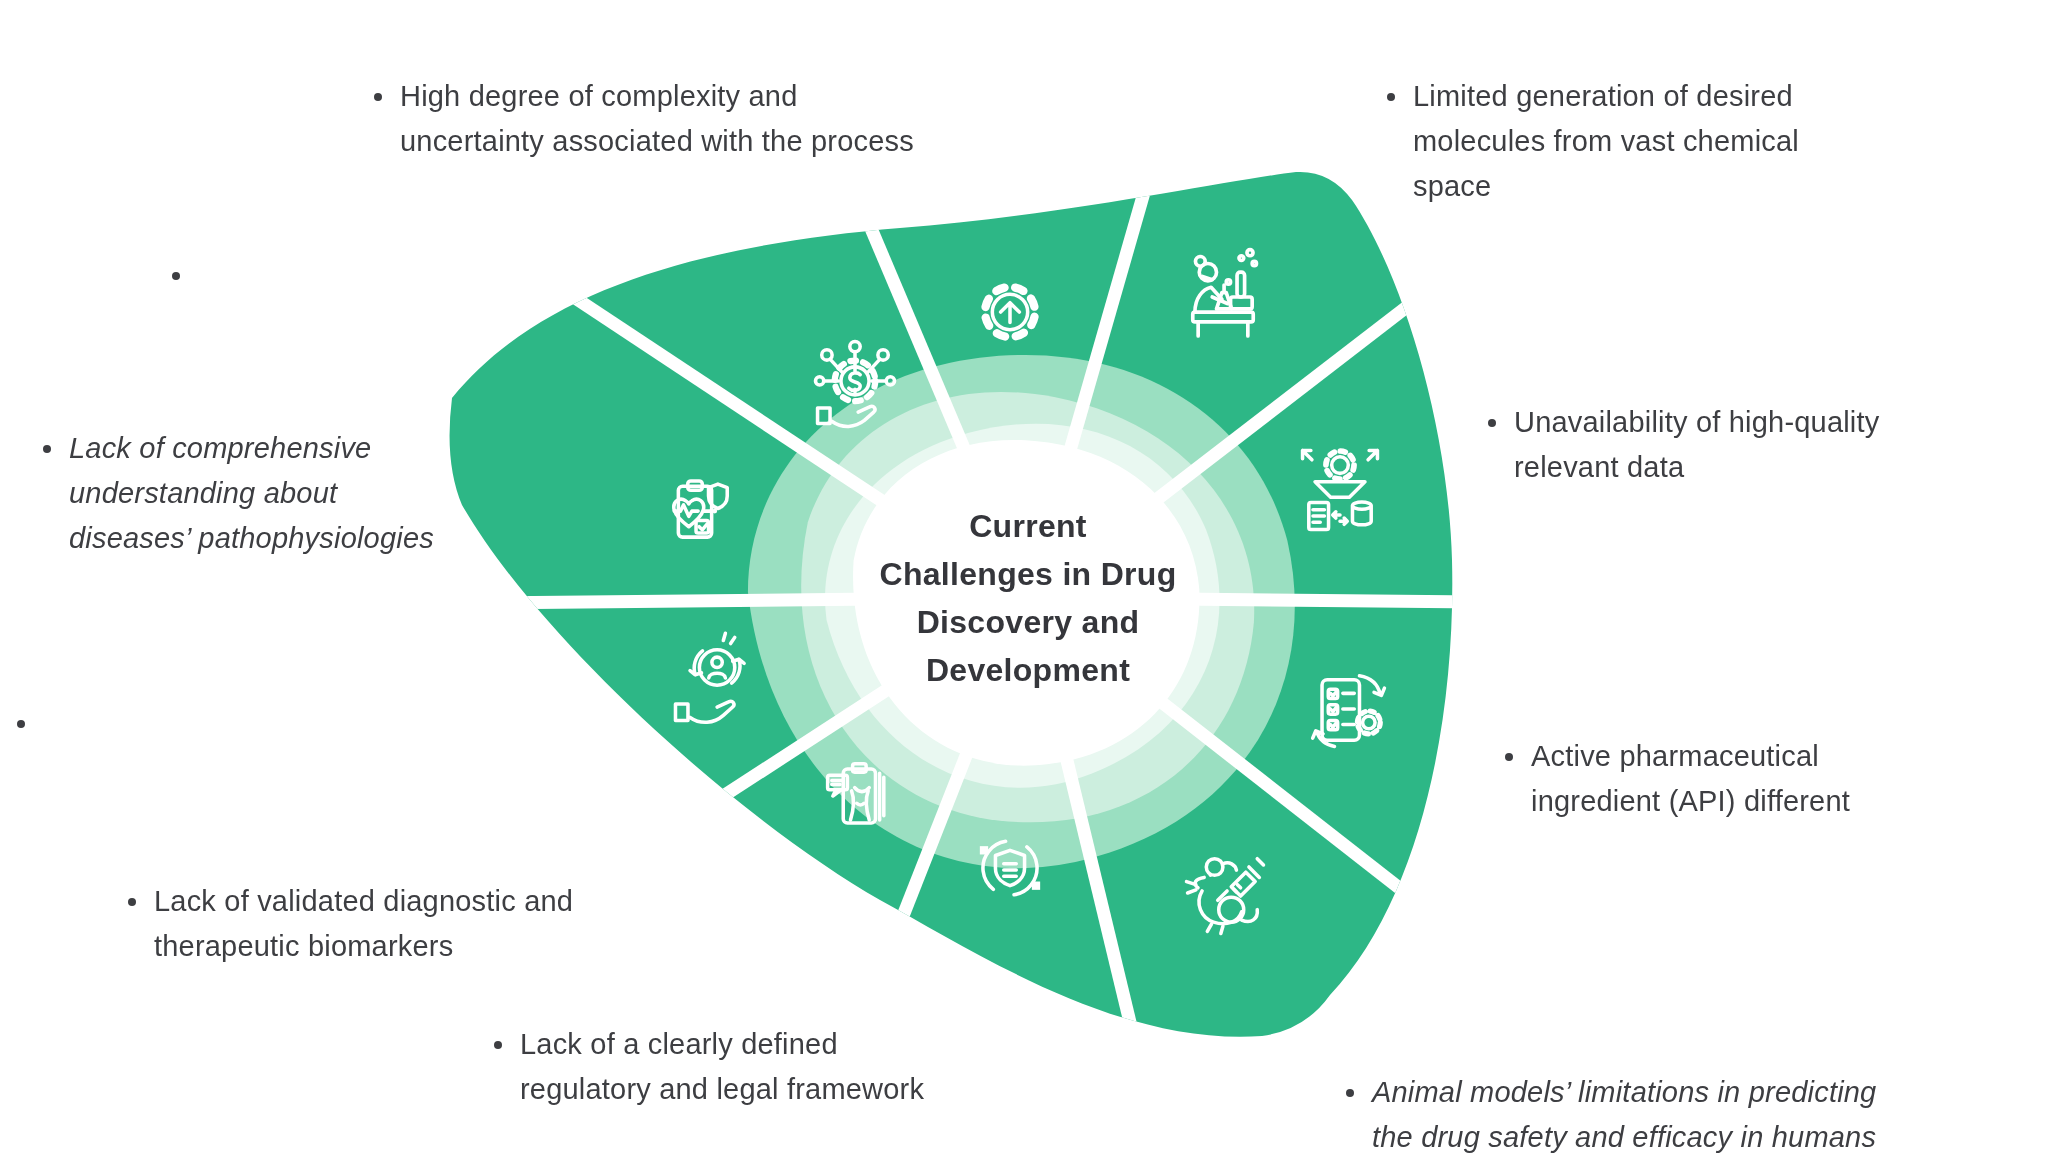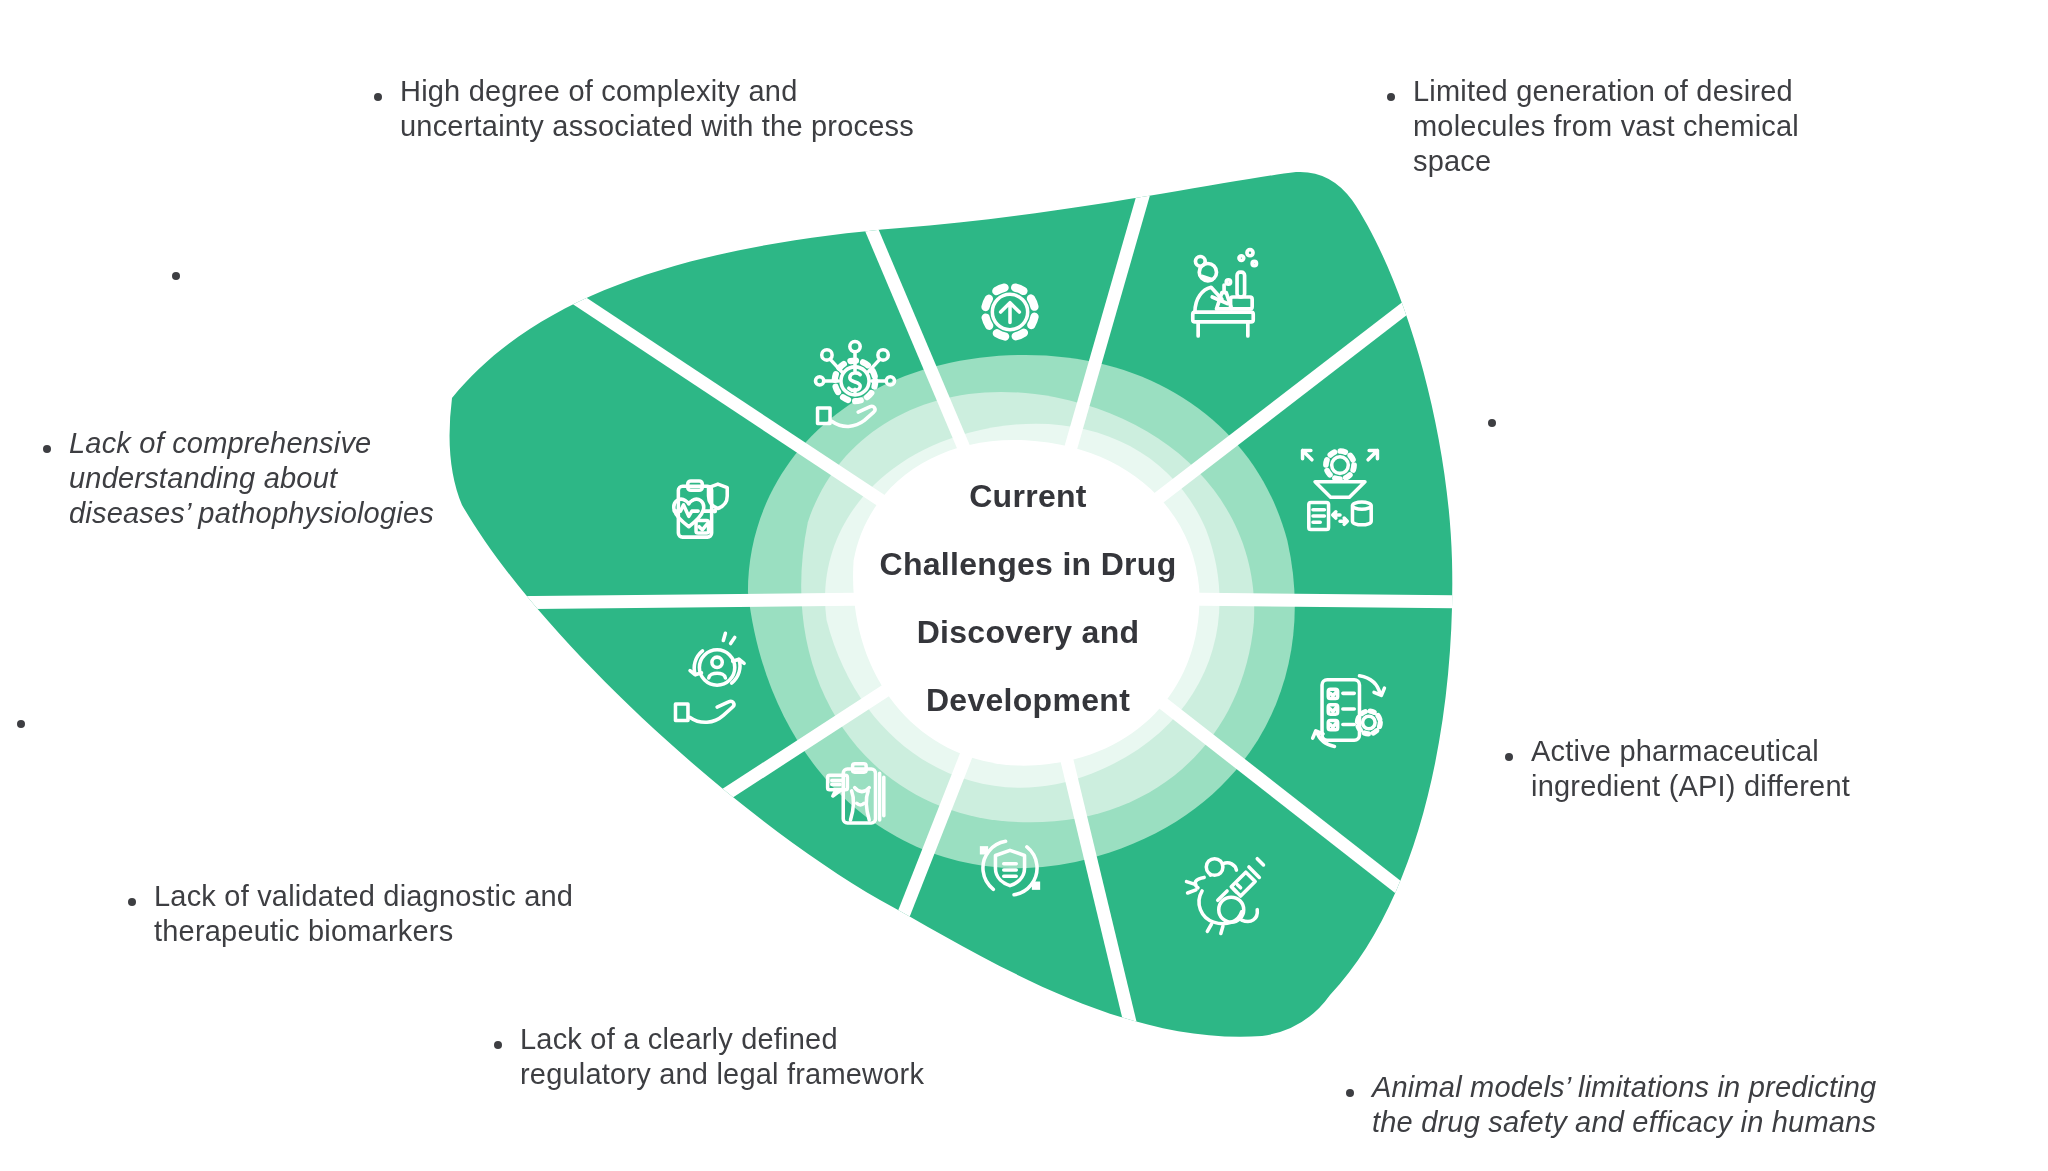--- a/index.html
+++ b/index.html
@@ -8,37 +8,37 @@
   }
   html,body{margin:0;padding:0;}
   body{
     width:2048px;height:1171px;position:relative;background:var(--bg);
     font-family:"Liberation Sans","DejaVu Sans",sans-serif;overflow:hidden;
   }
   #stage{position:absolute;inset:0;}
   svg{position:absolute;left:0;top:0;}
   .ic{stroke:#fff;fill:none;stroke-width:3.4;stroke-linecap:round;stroke-linejoin:round;}
   
-  .challenge{position:absolute;color:var(--text);font-size:29px;line-height:35px;letter-spacing:.2px;white-space:pre-line;}
+  .challenge{position:absolute;color:var(--text);font-size:29px;line-height:45px;letter-spacing:.2px;white-space:pre-line;}
   .challenge .dot{position:absolute;left:-26px;top:19px;width:8px;height:8px;border-radius:50%;background:var(--text);}
   .ch0{left:400px;top:74px;}
   .ch1{left:198px;top:253px;}
   .ch2{left:69px;top:426px;font-style:italic;}
   .ch3{left:43px;top:701px;}
   .ch4{left:154px;top:879px;}
   .ch5{left:520px;top:1022px;}
   .ch6{left:1372px;top:1070px;font-style:italic;}
   .ch7{left:1413px;top:74px;}
   .ch8{left:1514px;top:400px;}
   .ch9{left:1531px;top:734px;}
   
   .center-title{
     position:absolute;left:1028px;top:598px;transform:translate(-50%,-50%);
     width:460px;text-align:center;color:var(--title);font-size:32px;font-weight:700;
-    line-height:68px;letter-spacing:.3px;white-space:pre-line;
+    line-height:48px;letter-spacing:.3px;white-space:pre-line;
   }
 </style>
 </head>
 <body>
 
 <div id="stage">
 
   <svg width="2048" height="1171" viewBox="0 0 2048 1171">
     <defs>
 
@@ -243,17 +243,18 @@
       <div class="challenge ch3"><span class="dot"></span></div>
       <div class="challenge ch4"><span class="dot"></span><span>Lack of validated diagnostic and
 therapeutic biomarkers</span></div>
       <div class="challenge ch5"><span class="dot"></span><span>Lack of a clearly defined
 regulatory and legal framework</span></div>
       <div class="challenge ch6"><span class="dot"></span><span>Animal models’ limitations in predicting
 the drug safety and efficacy in humans</span></div>
       <div class="challenge ch7"><span class="dot"></span><span>Limited generation of desired
 molecules from vast chemical
 space</span></div>
-      <div class="challenge ch8"><span class="dot"></span></div>
+      <div class="challenge ch8"><span class="dot"></span><span>Unavailability of high-quality
+relevant data</span></div>
       <div class="challenge ch9"><span class="dot"></span><span>Active pharmaceutical
 ingredient (API) different</span></div>
     </div>
 </div>
 
 </body></html>

